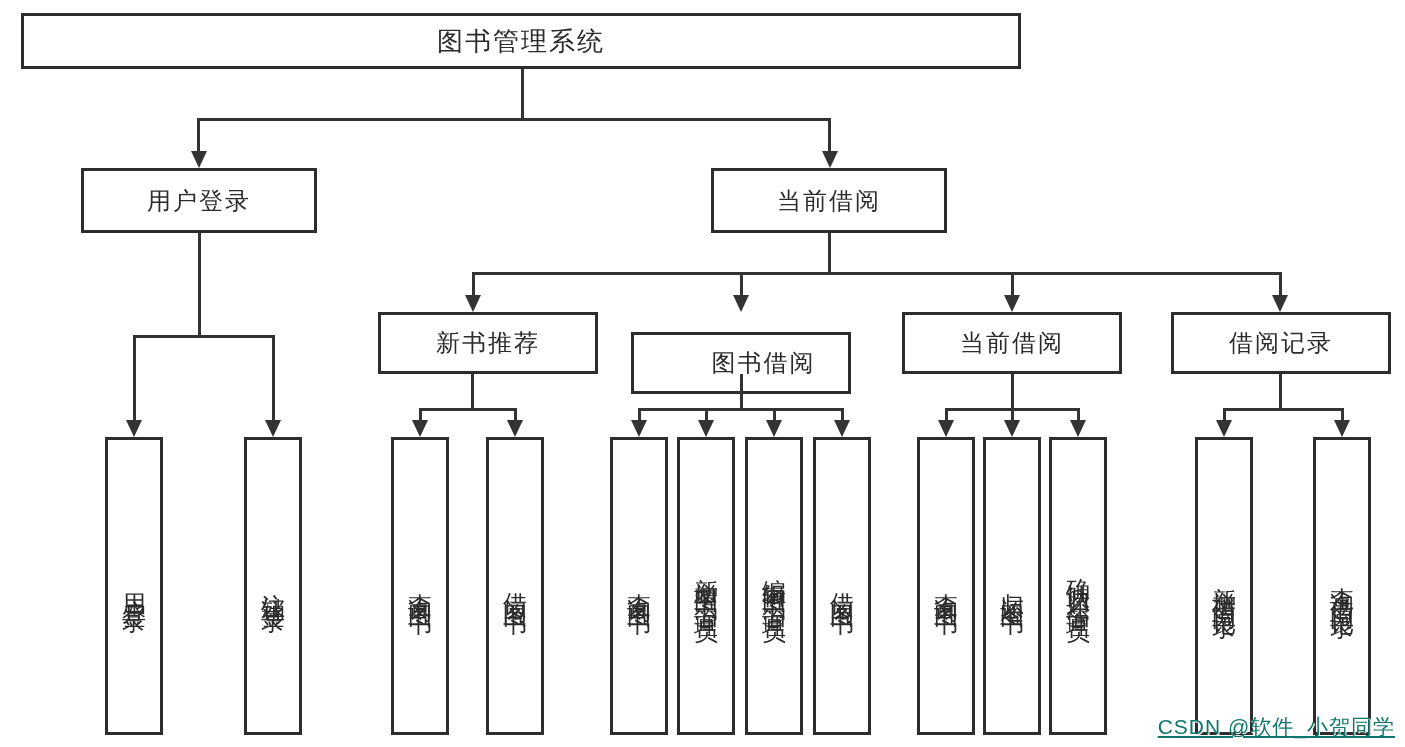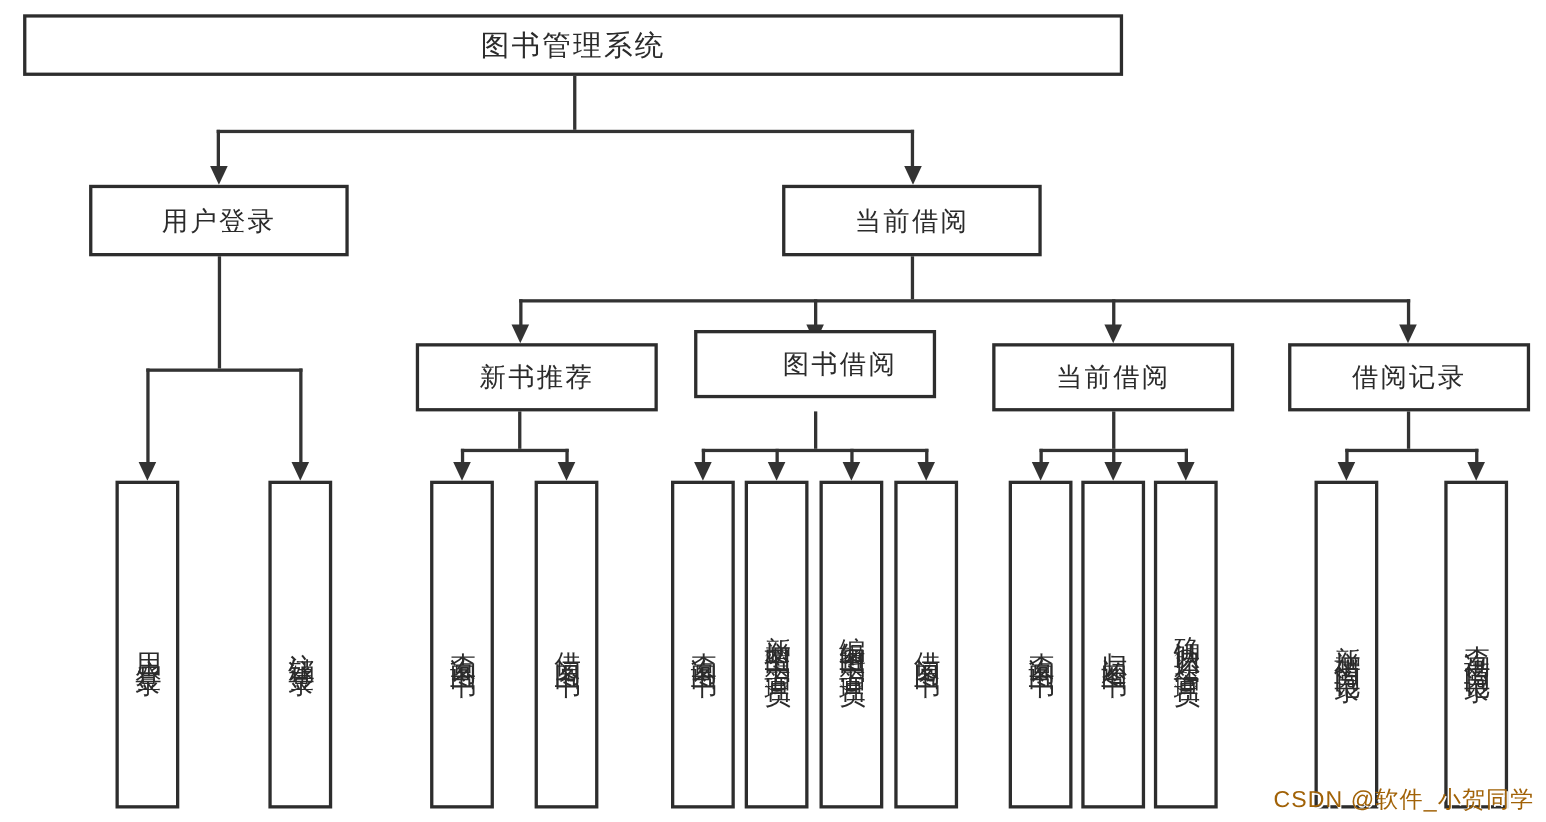--- a/index.html
+++ b/index.html
@@ -23,22 +23,22 @@
     color:#2b2b2b;font-size:24px;letter-spacing:6px;line-height:1;
   }
   .hline{position:absolute;height:3px;background:#333333;}
   .vline{position:absolute;width:3px;background:#333333;}
   .arrow{
     position:absolute;width:0;height:0;
     border-left:8px solid transparent;border-right:8px solid transparent;
     border-top:17px solid #333333;
   }
   .watermark{
-    position:absolute;right:10px;bottom:6px;color:#a16207;font-size:21px;
-    text-shadow:1px 1px 0 #ffffff;z-index:10;letter-spacing:1px;
+    position:absolute;right:10px;bottom:6px;color:#0f766e;font-size:21px;
+    text-shadow:1px 1px 0 #ffffff;z-index:10;letter-spacing:1px;text-decoration:underline;
   }
 </style>
 </head>
 <body>
 
 <div class="canvas">
 
   <div class="box root" style="left:21px;top:13px;width:1000px;height:56px;">
     <span>图书管理系统</span>
   </div>
@@ -71,21 +71,21 @@
   <div class="vline" style="left:740px;top:272px;height:24px;"></div>
   <div class="arrow" style="left:733px;top:295px;"></div>
   <div class="vline" style="left:1011px;top:272px;height:24px;"></div>
   <div class="arrow" style="left:1004px;top:295px;"></div>
   <div class="vline" style="left:1279px;top:272px;height:24px;"></div>
   <div class="arrow" style="left:1272px;top:295px;"></div>
 
   <div class="box" style="left:378px;top:312px;width:220px;height:62px;">
     <span>新书推荐</span>
   </div>
-  <div class="box" style="left:631px;top:300px;width:220px;height:62px;padding-left:45px;">
+  <div class="box" style="left:631px;top:332px;width:220px;height:62px;padding-left:45px;">
     <span>图书借阅</span>
   </div>
   <div class="box" style="left:902px;top:312px;width:220px;height:62px;">
     <span>当前借阅</span>
   </div>
   <div class="box" style="left:1171px;top:312px;width:220px;height:62px;">
     <span>借阅记录</span>
   </div>
 
   <div class="vline" style="left:471px;top:374px;height:34px;"></div>

